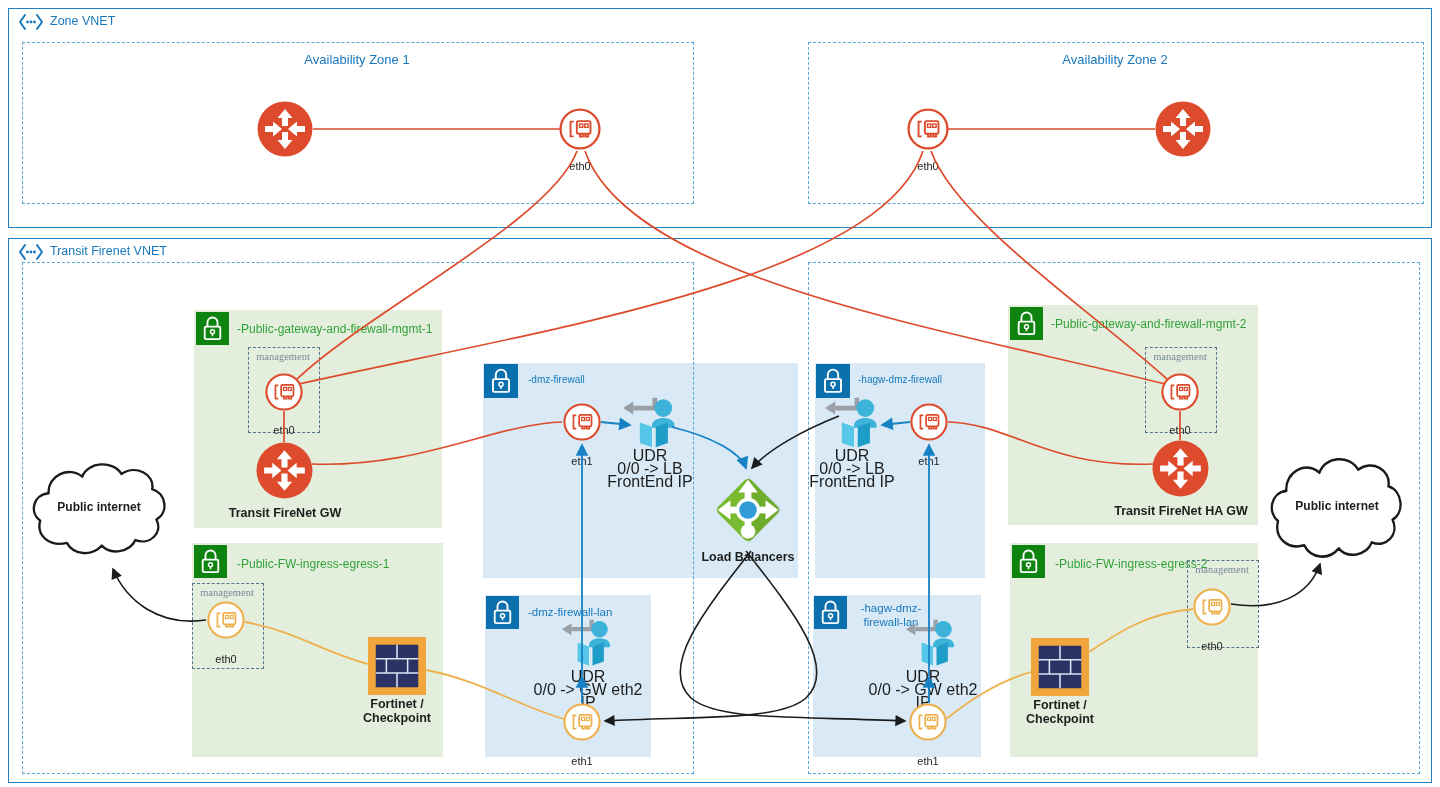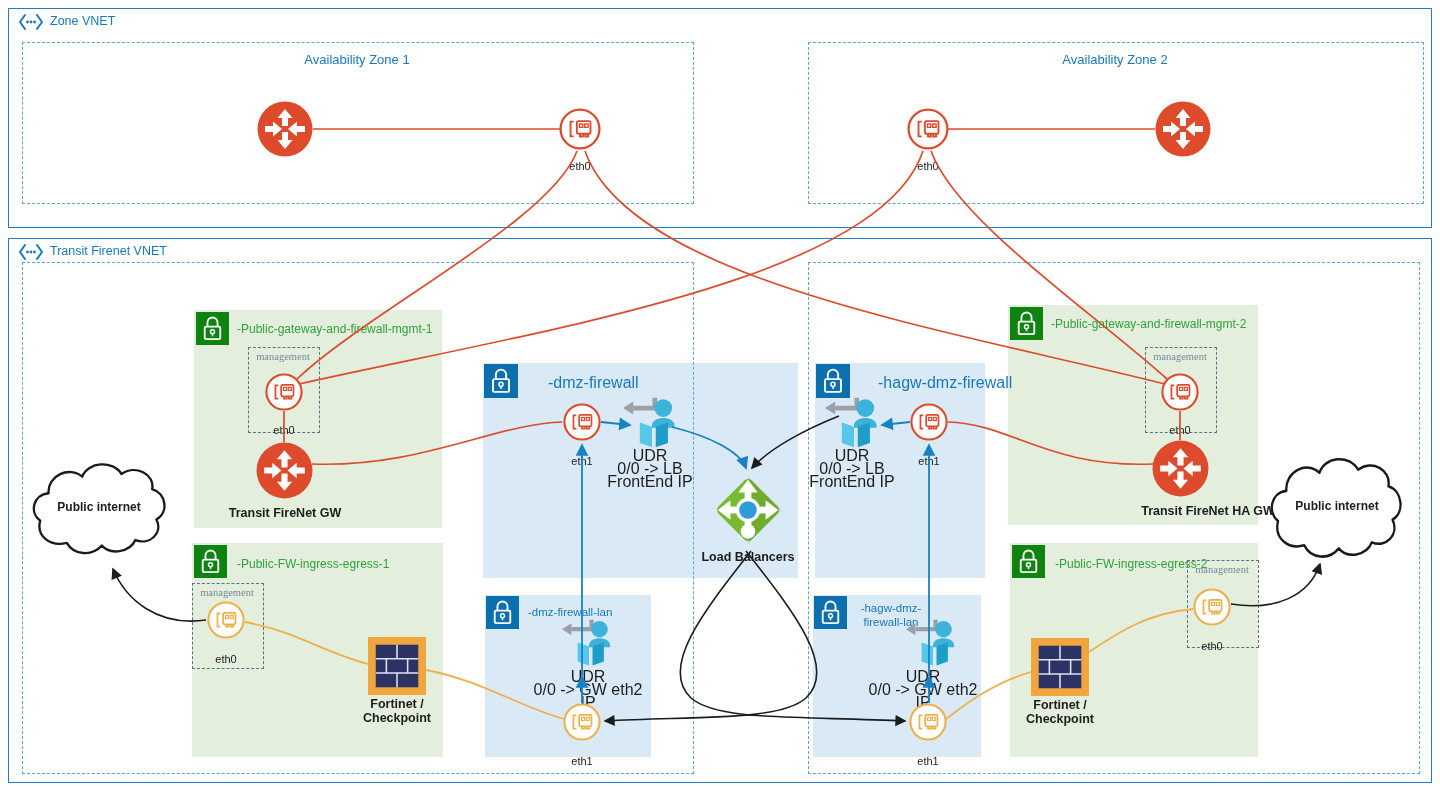--- a/index.html
+++ b/index.html
@@ -8,21 +8,21 @@
   .abs{position:absolute;}
   .ctr{transform:translateX(-50%);text-align:center;white-space:nowrap;}
   .nowrap{white-space:nowrap;}
   .vnet-box{border:1.5px solid #1f7fc0;}
   .zone-box{border:1.5px dashed #58a6d5;}
   .zone-lbl{font-size:13px;color:#1878bc;}
   .vnet-title{font-size:12.5px;color:#1878bc;font-weight:400;}
   .green-box{background:#e3efdc;}
   .blue-box{background:#d9eaf6;}
   .g-title{font-size:12px;color:#31a13a;}
-  .b-title{font-size:16px;color:#1878bc;margin-left:20px;}
+  .b-title{font-size:10px;color:#1878bc;}
   .b-title-sm{font-size:11.5px;color:#1878bc;}
   .mgmt-box{border:1.5px dashed #56748a;}
   .mgmt-lbl{font-size:10.5px;color:#76899c;font-family:Liberation Serif, serif;}
   .sm-lbl{font-size:11px;color:#1d1d1d;margin-top:12px;}
   .node-lbl{font-size:12.5px;color:#1d1d1d;font-weight:bold;}
   .udr-lbl{font-size:16px;color:#1d1d1d;line-height:13px;}
   svg.icon{display:block;}
 </style>
 </head>
 <body>
@@ -158,21 +158,21 @@
   <div class="abs g-title nowrap" style="left:1051px;top:317px">-Public-gateway-and-firewall-mgmt-2</div>
   <div class="abs mgmt-box" style="left:1145px;top:347px;width:70px;height:84px"></div>
   <div class="abs mgmt-lbl ctr" style="left:1180px;top:351px">management</div>
   <svg class="abs icon" style="left:1161px;top:373px;width:38px;height:38px;color:#dd4b2c">
       <use href="#sym-nic"></use>
     </svg>
   <div class="abs sm-lbl ctr" style="left:1180px;top:412px">eth0</div>
   <svg class="abs icon" style="left:1152px;top:440px;width:57px;height:57px">
       <use href="#sym-router"></use>
     </svg>
-  <div class="abs node-lbl ctr" style="left:1208px;top:504px">Transit FireNet HA GW</div>
+  <div class="abs node-lbl ctr" style="left:1181px;top:504px">Transit FireNet HA GW</div>
 
   <svg class="abs icon" style="left:484px;top:364px;width:34px;height:34px;color:#0c6fae">
       <use href="#sym-lock"></use>
     </svg>
   <div class="abs b-title nowrap" style="left:528px;top:374px">-dmz-firewall</div>
   <svg class="abs icon" style="left:563px;top:403px;width:38px;height:38px;color:#dd4b2c">
       <use href="#sym-nic"></use>
     </svg>
   <div class="abs sm-lbl ctr" style="left:582px;top:443px">eth1</div>
   <svg class="abs icon" style="left:622px;top:396px;width:60px;height:54px">

